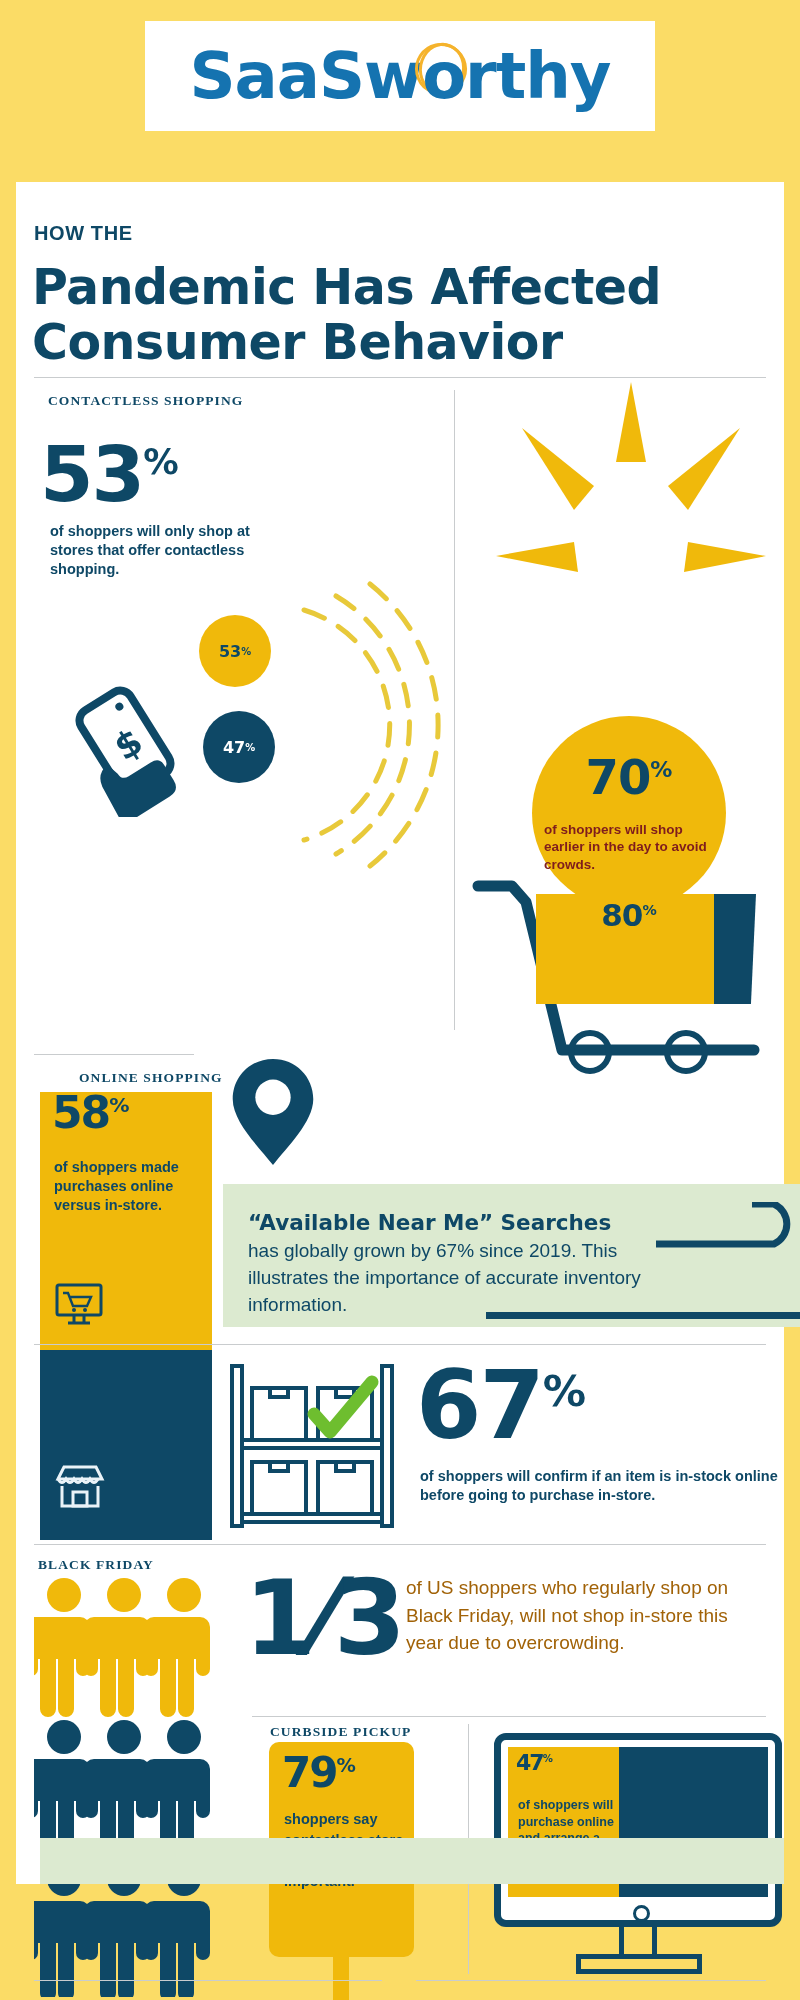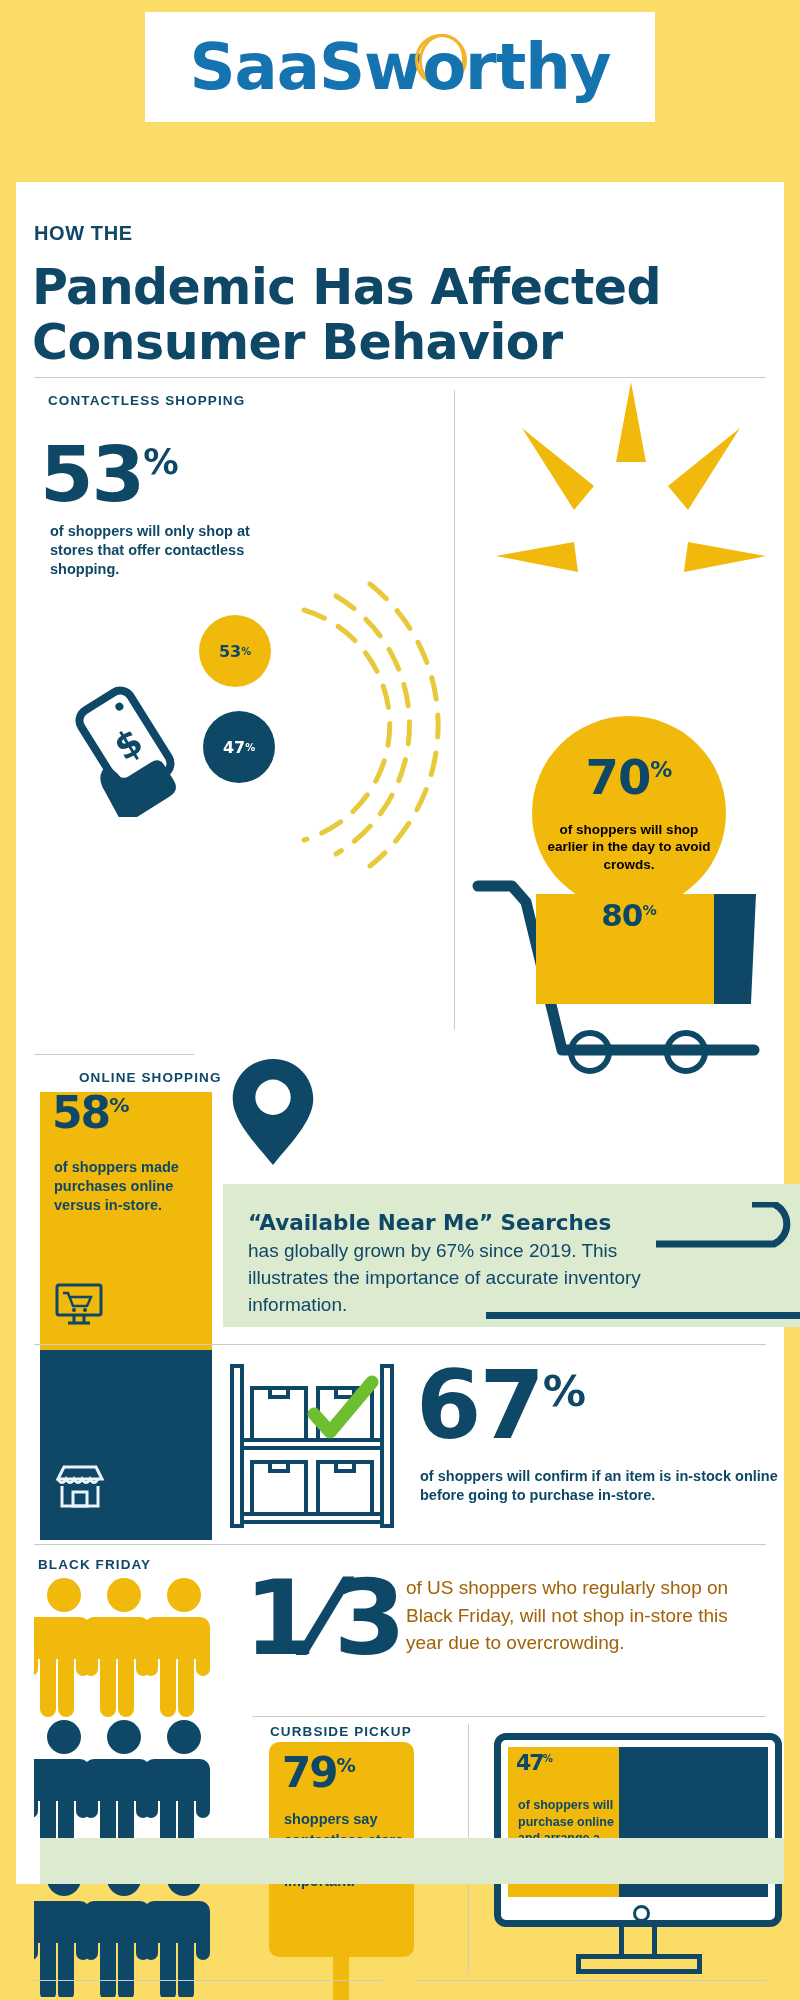--- a/index.html
+++ b/index.html
@@ -7,21 +7,21 @@
     width:800px;height:2000px;
     background:#fbdc66;
     font-family:"Liberation Sans", sans-serif;
     overflow:hidden;
     position:relative;
   }
   .page{position:relative;width:800px;height:2000px;}
 
   
   .logo-band{
-    position:absolute;left:145px;top:12px;width:510px;height:110px;
+    position:absolute;left:145px;top:21px;width:510px;height:110px;
     background:#ffffff;display:flex;align-items:center;justify-content:center;
   }
   .logo-text{
     font-size:64px;font-weight:bold;color:#1573b0;letter-spacing:-1px;
     font-family:"DejaVu Sans", sans-serif;white-space:nowrap;position:relative;
   }
   .logo-o-wrap{position:relative;display:inline-block;}
   .logo-o-scribble{
     position:absolute;left:-7px;top:4px;width:46px;height:46px;
     border:3px solid #f5b32c;border-radius:50%;transform:rotate(-12deg);
@@ -49,20 +49,21 @@
     font-weight:bold;color:#0e4866;letter-spacing:-.5px;
     font-family:"DejaVu Sans", sans-serif;
   }
 
   .hr{position:absolute;height:1px;background:#c9ccce;}
   .vr{position:absolute;width:1px;background:#c9ccce;}
 
   .sect-label{
     position:absolute;font-size:13.5px;font-weight:bold;color:#0e4866;
     letter-spacing:1.1px;
+    font-family:Liberation Serif, serif;
   }
 
   .big-num{
     font-family:"DejaVu Sans", sans-serif;font-weight:bold;color:#0e4866;
     line-height:.9;letter-spacing:-2px;
   }
   .pct-sm{font-size:.46em;vertical-align:super;letter-spacing:0;}
   .body-txt{font-size:14.5px;line-height:1.32;font-weight:bold;color:#0e4866;}
 
   
@@ -74,24 +75,24 @@
     justify-content:center;font-weight:bold;font-family:"DejaVu Sans",sans-serif;
   }
   .c53{left:183px;top:433px;width:72px;height:72px;background:#f0b90b;color:#0e4866;font-size:16px;}
   .c47{left:187px;top:529px;width:72px;height:72px;background:#0e4866;color:#ffffff;font-size:16px;}
   .pcttiny{font-size:.62em;vertical-align:super;}
 
   
   .sun{
     position:absolute;left:516px;top:534px;width:194px;height:194px;
     border-radius:50%;background:#f0b90b;display:flex;flex-direction:column;
-    align-items:center;justify-content:center;text-align:center;
+    align-items:center;justify-content:center;text-align:left;
   }
   .sun .n{font-size:48px;font-weight:bold;color:#0e4866;font-family:"DejaVu Sans",sans-serif;line-height:1;letter-spacing:-1px;}
-  .sun .t{font-size:13.5px;font-weight:bold;color:#000000;line-height:1.28;margin-top:20px;padding:0 12px;}
+  .sun .t{font-size:13.5px;font-weight:bold;color:#7f1d1d;line-height:1.28;margin-top:20px;padding:0 12px;}
 
   
   .cart-body{position:absolute;left:520px;top:712px;width:178px;height:110px;background:#f0b90b;}
   .cart-dark{position:absolute;left:698px;top:712px;width:42px;height:110px;background:#0e4866;
      clip-path:polygon(0 0,100% 0,88% 100%,0 100%);}
   .cart-txt{position:absolute;left:524px;top:718px;width:178px;text-align:center;}
   .cart-txt .n{font-size:31px;font-weight:bold;color:#0e4866;font-family:"DejaVu Sans",sans-serif;line-height:1;letter-spacing:-1px;}
   .cart-txt .t{font-size:13.5px;font-weight:bold;color:#0e4866;line-height:1.3;margin-top:2px;}
   .wheel{position:absolute;width:32px;height:32px;border:6px solid #0e4866;border-radius:50%;}
 

